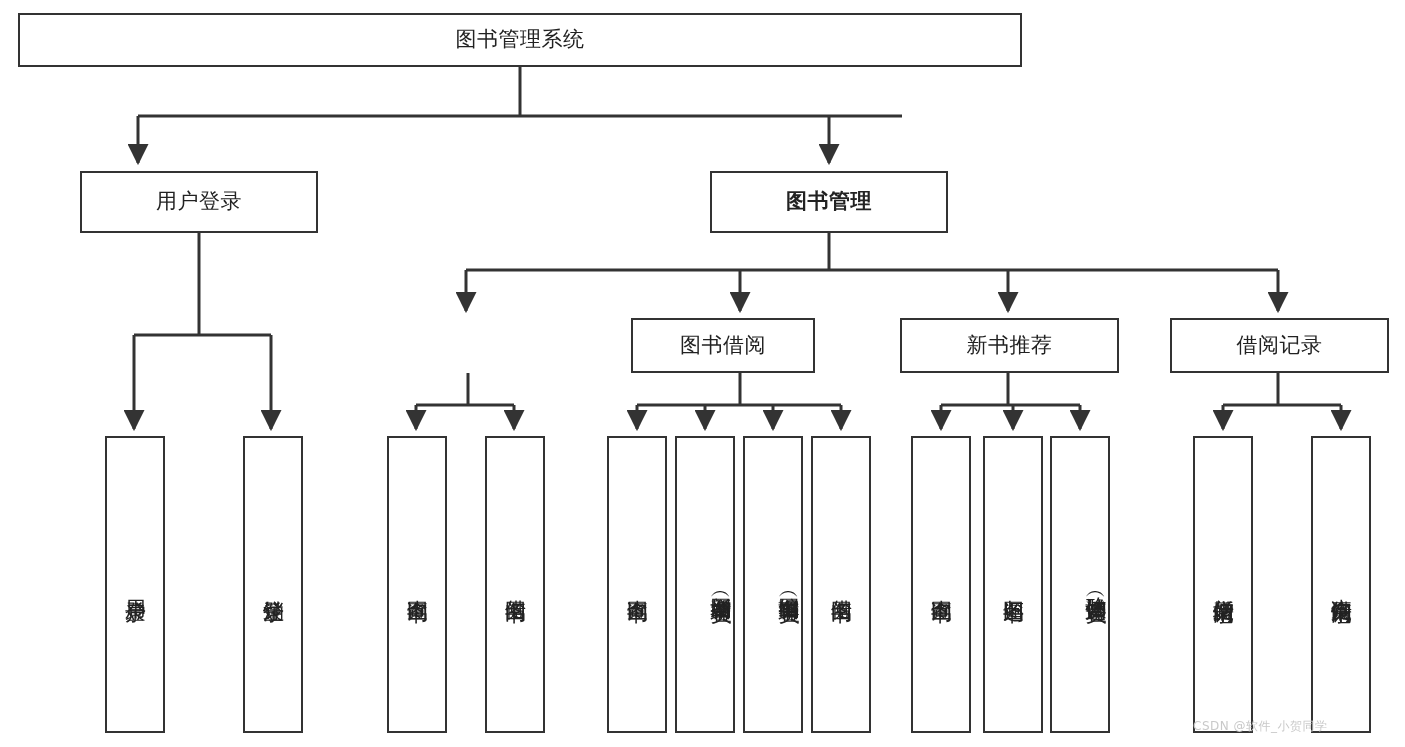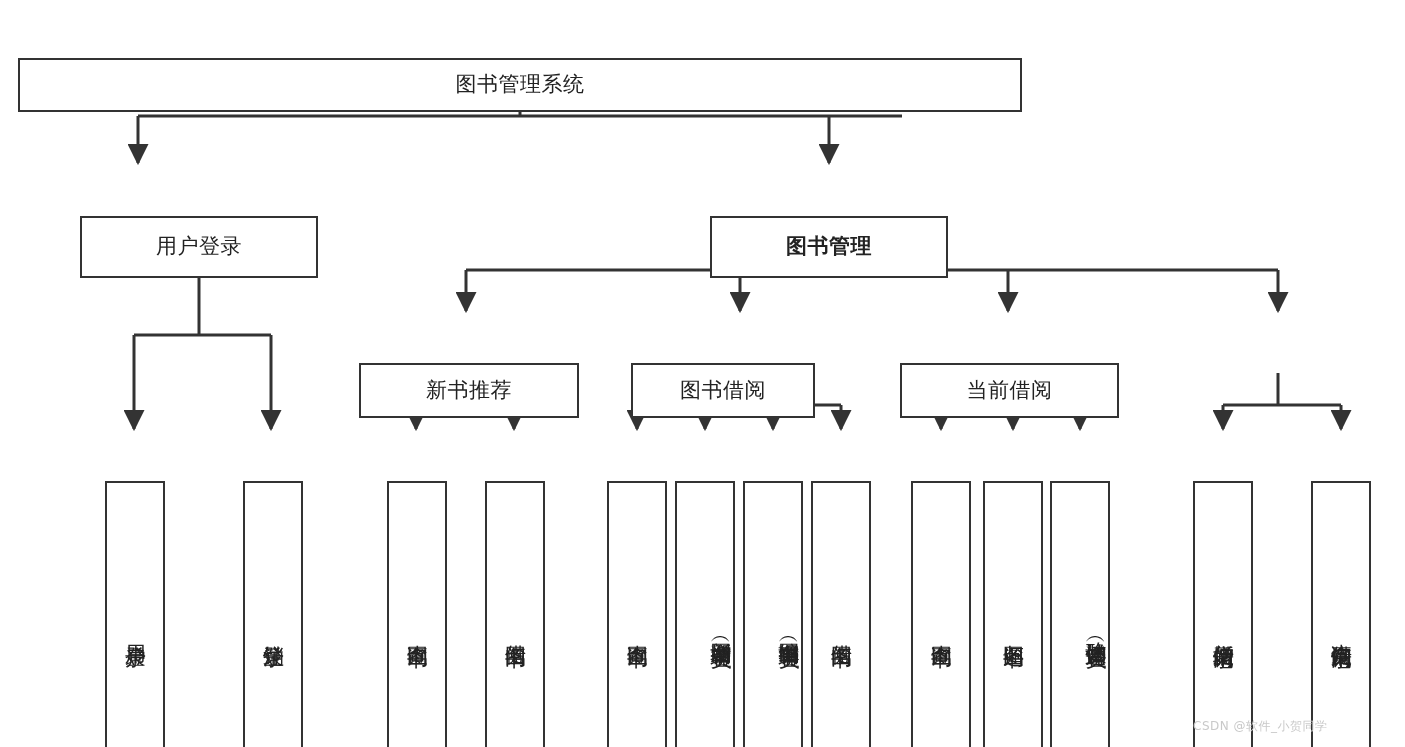--- a/index.html
+++ b/index.html
@@ -26,21 +26,20 @@
   }
   .node {
     position: absolute;
     box-sizing: border-box;
     border: 2.5px solid #333333;
     background: #ffffff;
     display: flex;
     align-items: center;
     justify-content: center;
     color: #222222;
-    margin-top: 45px;
   }
   .node.horiz {
     font-size: 21px;
     line-height: 1.2;
     letter-spacing: 0.5px;
   }
   .node.vert {
     writing-mode: vertical-rl;
     text-orientation: upright;
     font-size: 21px;
@@ -122,28 +121,28 @@
     <span>图书管理系统</span>
   </div>
 
   <div class="node horiz" style="left:80px; top:171px; width:238px; height:62px;">
     <span>用户登录</span>
   </div>
   <div class="node horiz" style="left:710px; top:171px; width:238px; height:62px;font-weight:bold;">
     <span>图书管理</span>
   </div>
 
-  <div class="node horiz" style="left:359px; top:318px; width:220px; height:55px;">
-    <span>新书推荐</span>
-  </div>
   <div class="node horiz" style="left:631px; top:318px; width:184px; height:55px;">
     <span>图书借阅</span>
   </div>
   <div class="node horiz" style="left:900px; top:318px; width:219px; height:55px;">
-    <span>当前借阅</span>
+    <span>新书推荐</span>
+  </div>
+  <div class="node horiz" style="left:1170px; top:318px; width:219px; height:55px;">
+    <span>借阅记录</span>
   </div>
 
   <div class="node vert" style="left:105px; top:436px; width:60px; height:297px;">
     <span class="vtext">用户登录</span>
   </div>
   <div class="node vert" style="left:243px; top:436px; width:60px; height:297px;">
     <span class="vtext">注销登录</span>
   </div>
 
   <div class="node vert" style="left:387px; top:436px; width:60px; height:297px;">

